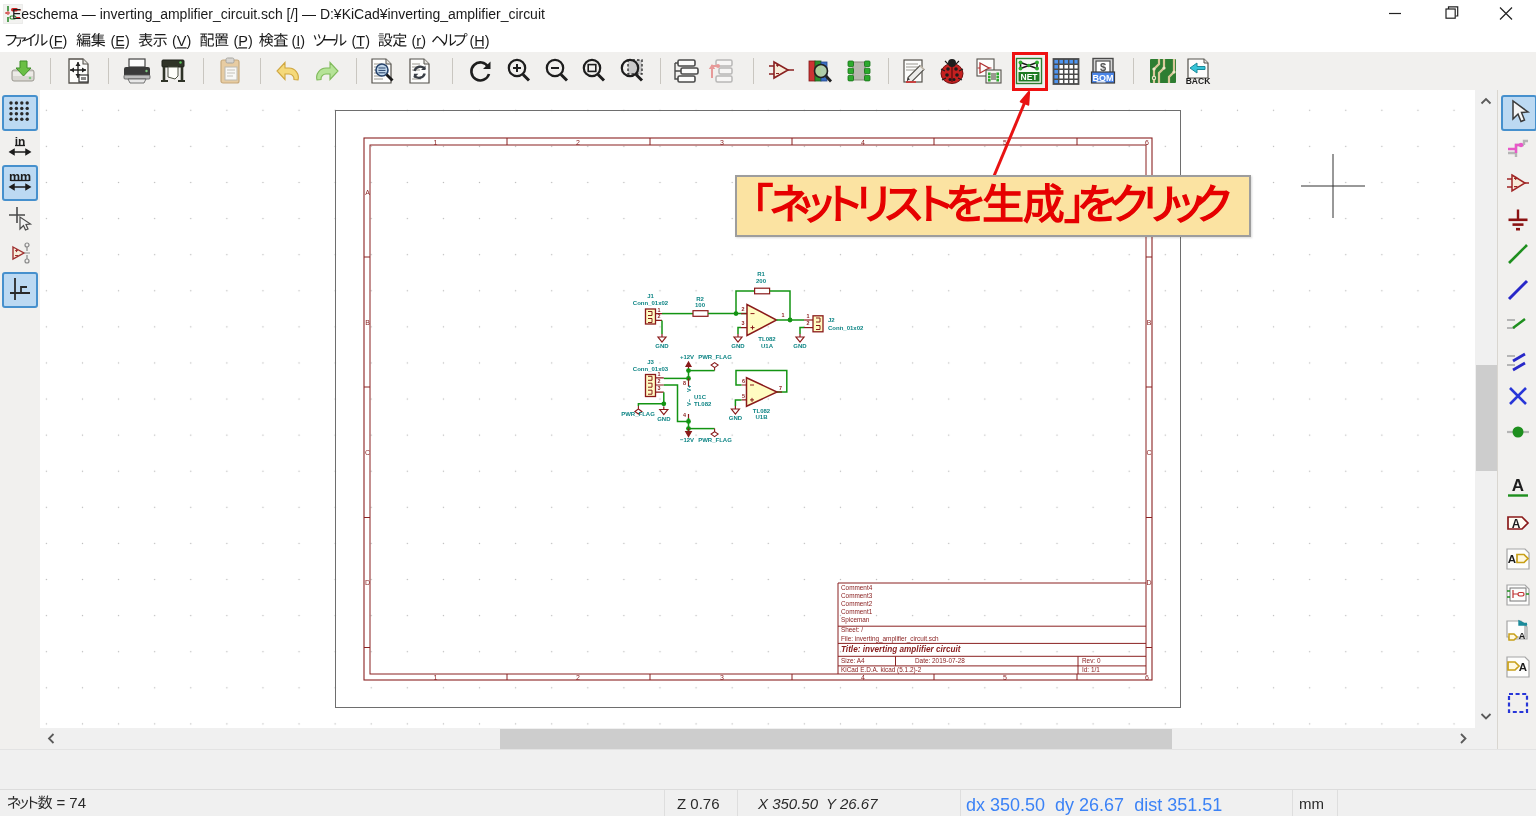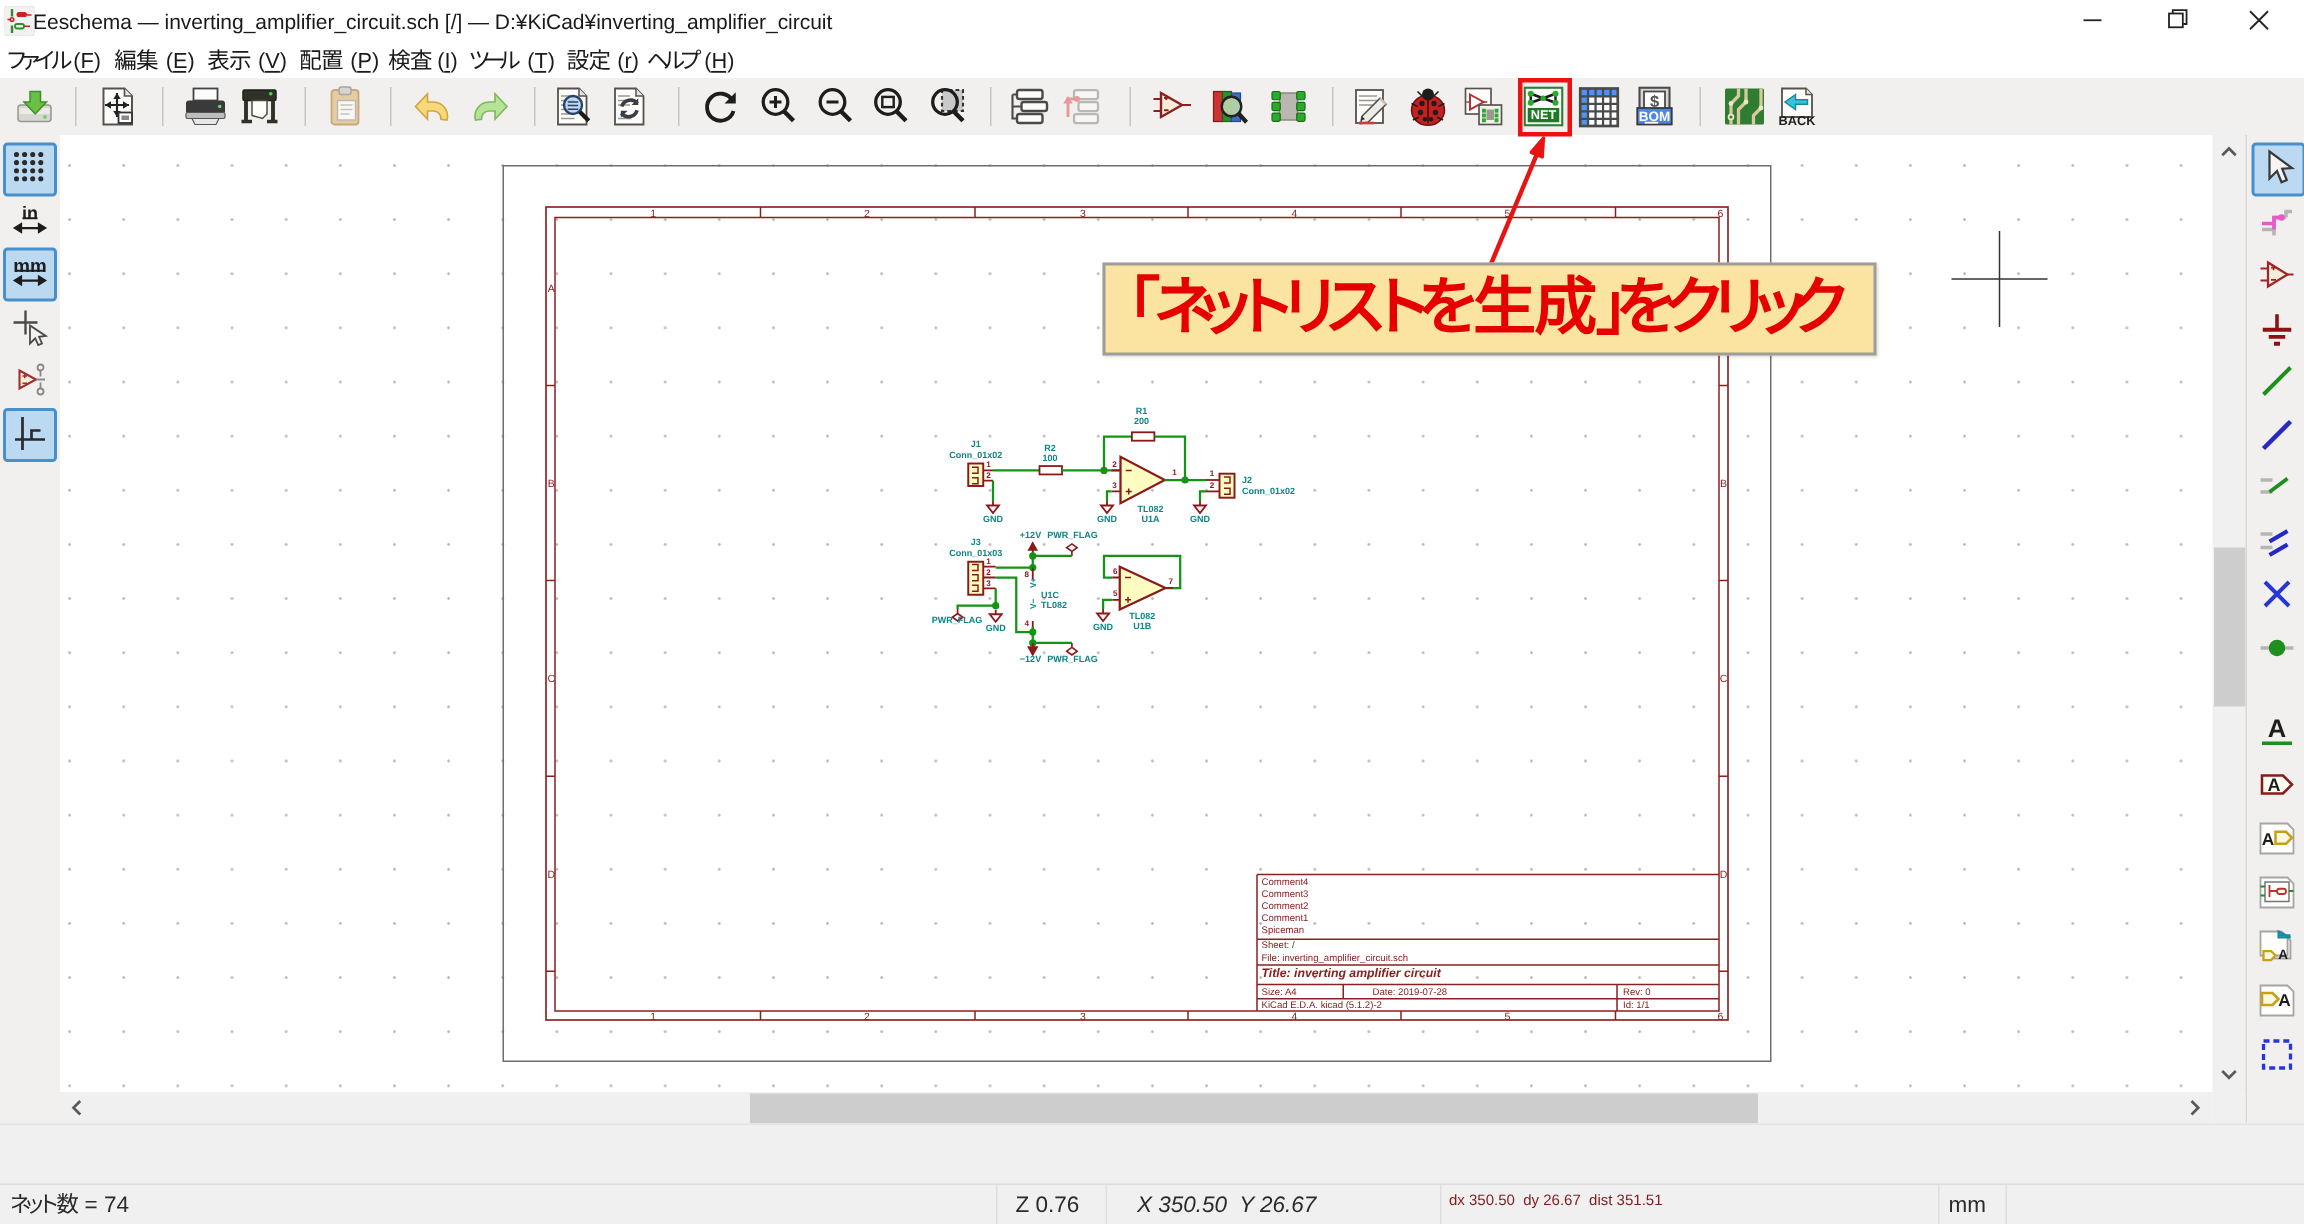--- a/index.html
+++ b/index.html
@@ -14,21 +14,21 @@
 </style></head><body>
 <div class="abs" style="left:0;top:0;width:1536px;height:28px;background:#ffffff;"></div>
 <svg class="abs" style="left:3px;top:4px" width="20" height="20" viewBox="0 0 20 20">
 <rect x="0" y="0" width="20" height="20" rx="2" fill="#f2f2f0" stroke="#d8d8d8" stroke-width="0.5"></rect>
 <path d="M5 2 v5 M5 13 v5" stroke="#2e8b2e" stroke-width="1.6" fill="none"></path>
 <circle cx="5" cy="9" r="1.2" fill="none" stroke="#cc2222" stroke-width="1"></circle>
 <rect x="8" y="4" width="7" height="3.4" rx="1.7" fill="#cc2222"></rect>
 <rect x="7" y="12" width="6" height="3" rx="1.5" fill="none" stroke="#2e8b2e" stroke-width="1.2"></rect>
 <path d="M2 9 h2 M15 6 h3 M13 13.5 h4" stroke="#cc2222" stroke-width="1.1"></path>
 </svg>
-<div class="abs" style="left:22px;top:6px;font-size:14px;color:#1a1a1a;letter-spacing:-0.02px;">Eeschema — inverting_amplifier_circuit.sch [/] — D:¥KiCad¥inverting_amplifier_circuit</div>
+<div class="abs" style="left:12px;top:6px;font-size:14px;color:#1a1a1a;letter-spacing:-0.02px;">Eeschema — inverting_amplifier_circuit.sch [/] — D:¥KiCad¥inverting_amplifier_circuit</div>
 <svg class="abs" style="left:1380px;top:0" width="156" height="28" viewBox="0 0 156 28">
 <path d="M9 13.5 h12" stroke="#222" stroke-width="1.2"></path>
 <path d="M68.5 9 v-2.2 h9.2 v9.2 h-2.2" fill="none" stroke="#222" stroke-width="1.2"></path>
 <rect x="66" y="9" width="9.2" height="9.2" fill="#fdfdfd" stroke="#222" stroke-width="1.2"></rect>
 <path d="M120 7.5 l12 12 M132 7.5 l-12 12" stroke="#222" stroke-width="1.2"></path>
 </svg>
 <div class="abs" style="left:0;top:28px;width:1536px;height:24px;background:#ffffff;"></div>
 <svg class="abs" style="left:0;top:28px" width="520" height="24" viewBox="0 0 520 24">
     <path transform="translate(5.7,17.5)" d="M10.81 -9.97 9.89 -10.55C9.61 -10.48 9.32 -10.48 9.10 -10.48C8.41 -10.48 2.42 -10.48 1.57 -10.48C1.07 -10.48 0.49 -10.53 0.07 -10.57V-9.25C0.46 -9.27 0.97 -9.29 1.57 -9.29C2.42 -9.29 8.36 -9.29 9.23 -9.29C9.02 -7.85 8.34 -5.77 7.27 -4.41C6.01 -2.80 4.33 -1.53 1.42 -0.79L2.44 0.32C5.20 -0.54 6.98 -1.93 8.35 -3.69C9.54 -5.23 10.25 -7.64 10.59 -9.22C10.64 -9.51 10.70 -9.76 10.81 -9.97Z M20.4 -7.57 19.72 -8.20C19.53 -8.16 19.12 -8.12 18.9 -8.12C18.18 -8.12 12.07 -8.12 11.48 -8.12C11.04 -8.12 10.49 -8.17 10.07 -8.23V-6.98C10.54 -7.02 11.04 -7.05 11.48 -7.05C12.07 -7.05 17.82 -7.03 18.65 -7.03C18.22 -6.3 17.14 -4.97 16.08 -4.33L17.05 -3.65C18.40 -4.59 19.66 -6.46 20.09 -7.17C20.17 -7.29 20.31 -7.47 20.4 -7.57ZM15.36 -6.02H14.05C14.09 -5.72 14.14 -5.43 14.14 -5.13C14.14 -3.17 13.86 -1.53 11.83 -0.16C11.48 0.07 11.12 0.22 10.79 0.34L11.86 1.18C15.02 -0.57 15.32 -2.83 15.36 -6.02Z M18.23 -5.41 18.83 -4.24C20.92 -4.89 22.97 -5.79 24.55 -6.68V-1.14C24.55 -0.57 24.50 0.18 24.46 0.46H25.93C25.87 0.16 25.84 -0.57 25.84 -1.14V-7.47C27.37 -8.49 28.75 -9.62 29.89 -10.81L28.88 -11.74C27.85 -10.5 26.35 -9.19 24.79 -8.21C23.12 -7.17 20.83 -6.12 18.23 -5.41Z M35.60 -0.31 36.40 0.34C36.50 0.25 36.67 0.13 36.91 0.0C38.65 -0.85 40.73 -2.4 42.02 -4.15L41.32 -5.17C40.16 -3.48 38.32 -2.11 36.94 -1.48C36.94 -1.95 36.94 -9.19 36.94 -10.13C36.94 -10.70 36.98 -11.12 37.00 -11.25H35.62C35.63 -11.12 35.69 -10.70 35.69 -10.13C35.69 -9.19 35.69 -1.84 35.69 -1.15C35.69 -0.85 35.66 -0.55 35.60 -0.31ZM28.73 -0.39 29.86 0.36C31.12 -0.67 32.08 -2.14 32.53 -3.75C32.93 -5.25 32.99 -8.45 32.99 -10.12C32.99 -10.57 33.05 -11.02 33.07 -11.20H31.69C31.75 -10.88 31.79 -10.55 31.79 -10.11C31.79 -8.44 31.78 -5.44 31.34 -4.08C30.89 -2.62 29.99 -1.29 28.73 -0.39Z" fill="#1b1b1b"></path>
     <text x="48.8" y="17.5" font-size="14.5" fill="#1b1b1b" font-family="Liberation Sans">(F)</text>
@@ -573,13 +573,13 @@
 <div class="abs" style="left:1292px;top:790px;width:1px;height:26px;background:#dedede;"></div>
 <div class="abs" style="left:1337px;top:790px;width:1px;height:26px;background:#dedede;"></div>
 <svg class="abs" style="left:8px;top:789px" width="200" height="27" viewBox="0 0 200 27">
     <g transform="translate(0,19)">
       <path transform="translate(0,0)" d="M11.00 -2.01 11.79 -3.03C10.39 -3.97 9.58 -4.45 8.17 -5.20L7.39 -4.32C8.80 -3.57 9.70 -2.96 11.00 -2.01ZM10.30 -9.07 9.52 -9.82C9.27 -9.75 8.92 -9.73 8.57 -9.73H6.10V-10.69C6.10 -11.11 6.13 -11.68 6.19 -12.01H4.81C4.87 -11.68 4.88 -11.11 4.88 -10.69V-9.73H1.94C1.45 -9.73 0.61 -9.75 0.13 -9.81V-8.54C0.59 -8.58 1.45 -8.61 1.97 -8.61C2.65 -8.61 7.49 -8.61 8.20 -8.61C7.69 -7.90 6.49 -6.72 5.15 -5.86C3.79 -4.97 1.91 -3.98 -0.91 -3.31L-0.19 -2.20C1.82 -2.82 3.47 -3.48 4.87 -4.29L4.85 -1.02C4.85 -0.49 4.81 0.19 4.77 0.63H6.13C6.10 0.16 6.06 -0.49 6.06 -1.02L6.07 -5.05C7.45 -6.01 8.71 -7.27 9.46 -8.17C9.70 -8.44 10.03 -8.79 10.30 -9.07Z M14.66 -8.64 13.57 -8.26C13.87 -7.59 14.57 -5.68 14.74 -5.01L15.85 -5.39C15.65 -6.06 14.92 -8.04 14.66 -8.64ZM20.09 -7.8 18.81 -8.20C18.58 -6.28 17.80 -4.38 16.74 -3.07C15.50 -1.53 13.60 -0.39 11.86 0.12L12.85 1.12C14.53 0.48 16.36 -0.67 17.74 -2.44C18.82 -3.79 19.47 -5.39 19.87 -7.05C19.93 -7.24 19.99 -7.48 20.09 -7.8ZM11.18 -7.89 10.07 -7.45C10.36 -6.93 11.18 -4.85 11.41 -4.08L12.55 -4.5C12.27 -5.27 11.48 -7.24 11.18 -7.89Z M22.00 -1.31C22.00 -0.76 21.97 -0.03 21.89 0.44H23.35C23.29 -0.04 23.26 -0.85 23.26 -1.31L23.24 -6.27C24.91 -5.74 27.50 -4.74 29.14 -3.85L29.65 -5.13C28.07 -5.92 25.22 -7.00 23.24 -7.60V-10.04C23.24 -10.5 23.30 -11.14 23.35 -11.61H21.88C21.97 -11.14 22.00 -10.46 22.00 -10.04C22.00 -8.79 22.00 -2.16 22.00 -1.31Z M36.19 -12.31C35.92 -11.71 35.44 -10.84 35.05 -10.32L35.81 -9.94C36.22 -10.44 36.71 -11.20 37.16 -11.89ZM30.86 -11.89C31.27 -11.26 31.66 -10.44 31.79 -9.91L32.69 -10.30C32.54 -10.84 32.14 -11.65 31.70 -12.24ZM39.05 -12.61C38.63 -9.94 37.84 -7.41 36.58 -5.83C36.83 -5.65 37.31 -5.26 37.49 -5.06C37.90 -5.60 38.27 -6.25 38.59 -6.96C38.93 -5.41 39.37 -4.00 39.95 -2.77C39.20 -1.63 38.21 -0.73 36.91 -0.04C36.44 -0.39 35.84 -0.76 35.18 -1.12C35.71 -1.81 36.05 -2.63 36.25 -3.65H37.58V-4.59H33.55L34.06 -5.65L33.79 -5.71H34.45V-7.96C35.18 -7.42 36.11 -6.68 36.50 -6.33L37.13 -7.14C36.73 -7.43 35.09 -8.47 34.45 -8.85V-8.91H37.52V-9.84H34.45V-12.61H33.40V-9.84H30.29V-8.91H33.10C32.36 -7.92 31.21 -6.98 30.13 -6.52C30.35 -6.31 30.61 -5.92 30.74 -5.67C31.66 -6.18 32.65 -7.00 33.40 -7.90V-5.80L32.99 -5.89L32.38 -4.59H30.20V-3.65H31.91C31.51 -2.86 31.09 -2.1 30.76 -1.53L31.75 -1.18L31.97 -1.58C32.48 -1.38 32.98 -1.15 33.46 -0.89C32.68 -0.34 31.63 0.03 30.25 0.25C30.44 0.49 30.67 0.89 30.74 1.2C32.36 0.85 33.56 0.36 34.45 -0.37C35.14 0.03 35.74 0.43 36.20 0.82L36.56 0.44C36.76 0.70 36.97 1.05 37.06 1.24C38.53 0.48 39.67 -0.48 40.55 -1.66C41.29 -0.44 42.20 0.52 43.36 1.2C43.54 0.88 43.90 0.44 44.17 0.22C42.95 -0.40 41.99 -1.44 41.24 -2.73C42.16 -4.35 42.73 -6.34 43.10 -8.79H44.02V-9.84H39.61C39.83 -10.68 40.03 -11.54 40.18 -12.45ZM33.08 -3.65H35.17C34.97 -2.85 34.67 -2.17 34.22 -1.63C33.64 -1.92 33.04 -2.19 32.42 -2.41ZM39.31 -8.79H41.93C41.66 -6.91 41.26 -5.31 40.63 -3.97C40.01 -5.38 39.58 -7.03 39.31 -8.79Z" fill="#2a2a2a"></path>
     </g>
     <text x="48.39999999999999" y="19" font-size="15" fill="#2a2a2a" font-family="Liberation Sans">= 74</text>
   </svg>
 <div class="abs" style="left:677px;top:795px;font-size:15px;color:#2a2a2a;">Z 0.76</div>
 <div class="abs" style="left:758px;top:795px;font-size:15px;color:#2a2a2a;font-style:italic;">X 350.50&nbsp; Y 26.67</div>
-<div class="abs" style="left:966px;top:795px;font-size:10px;color:#7f1d1d;">dx 350.50&nbsp; dy 26.67&nbsp; dist 351.51</div>
+<div class="abs" style="left:966px;top:795px;font-size:18px;color:#3b82f6;">dx 350.50&nbsp; dy 26.67&nbsp; dist 351.51</div>
 <div class="abs" style="left:1299px;top:795px;font-size:15px;color:#2a2a2a;">mm</div>
 </body></html>

